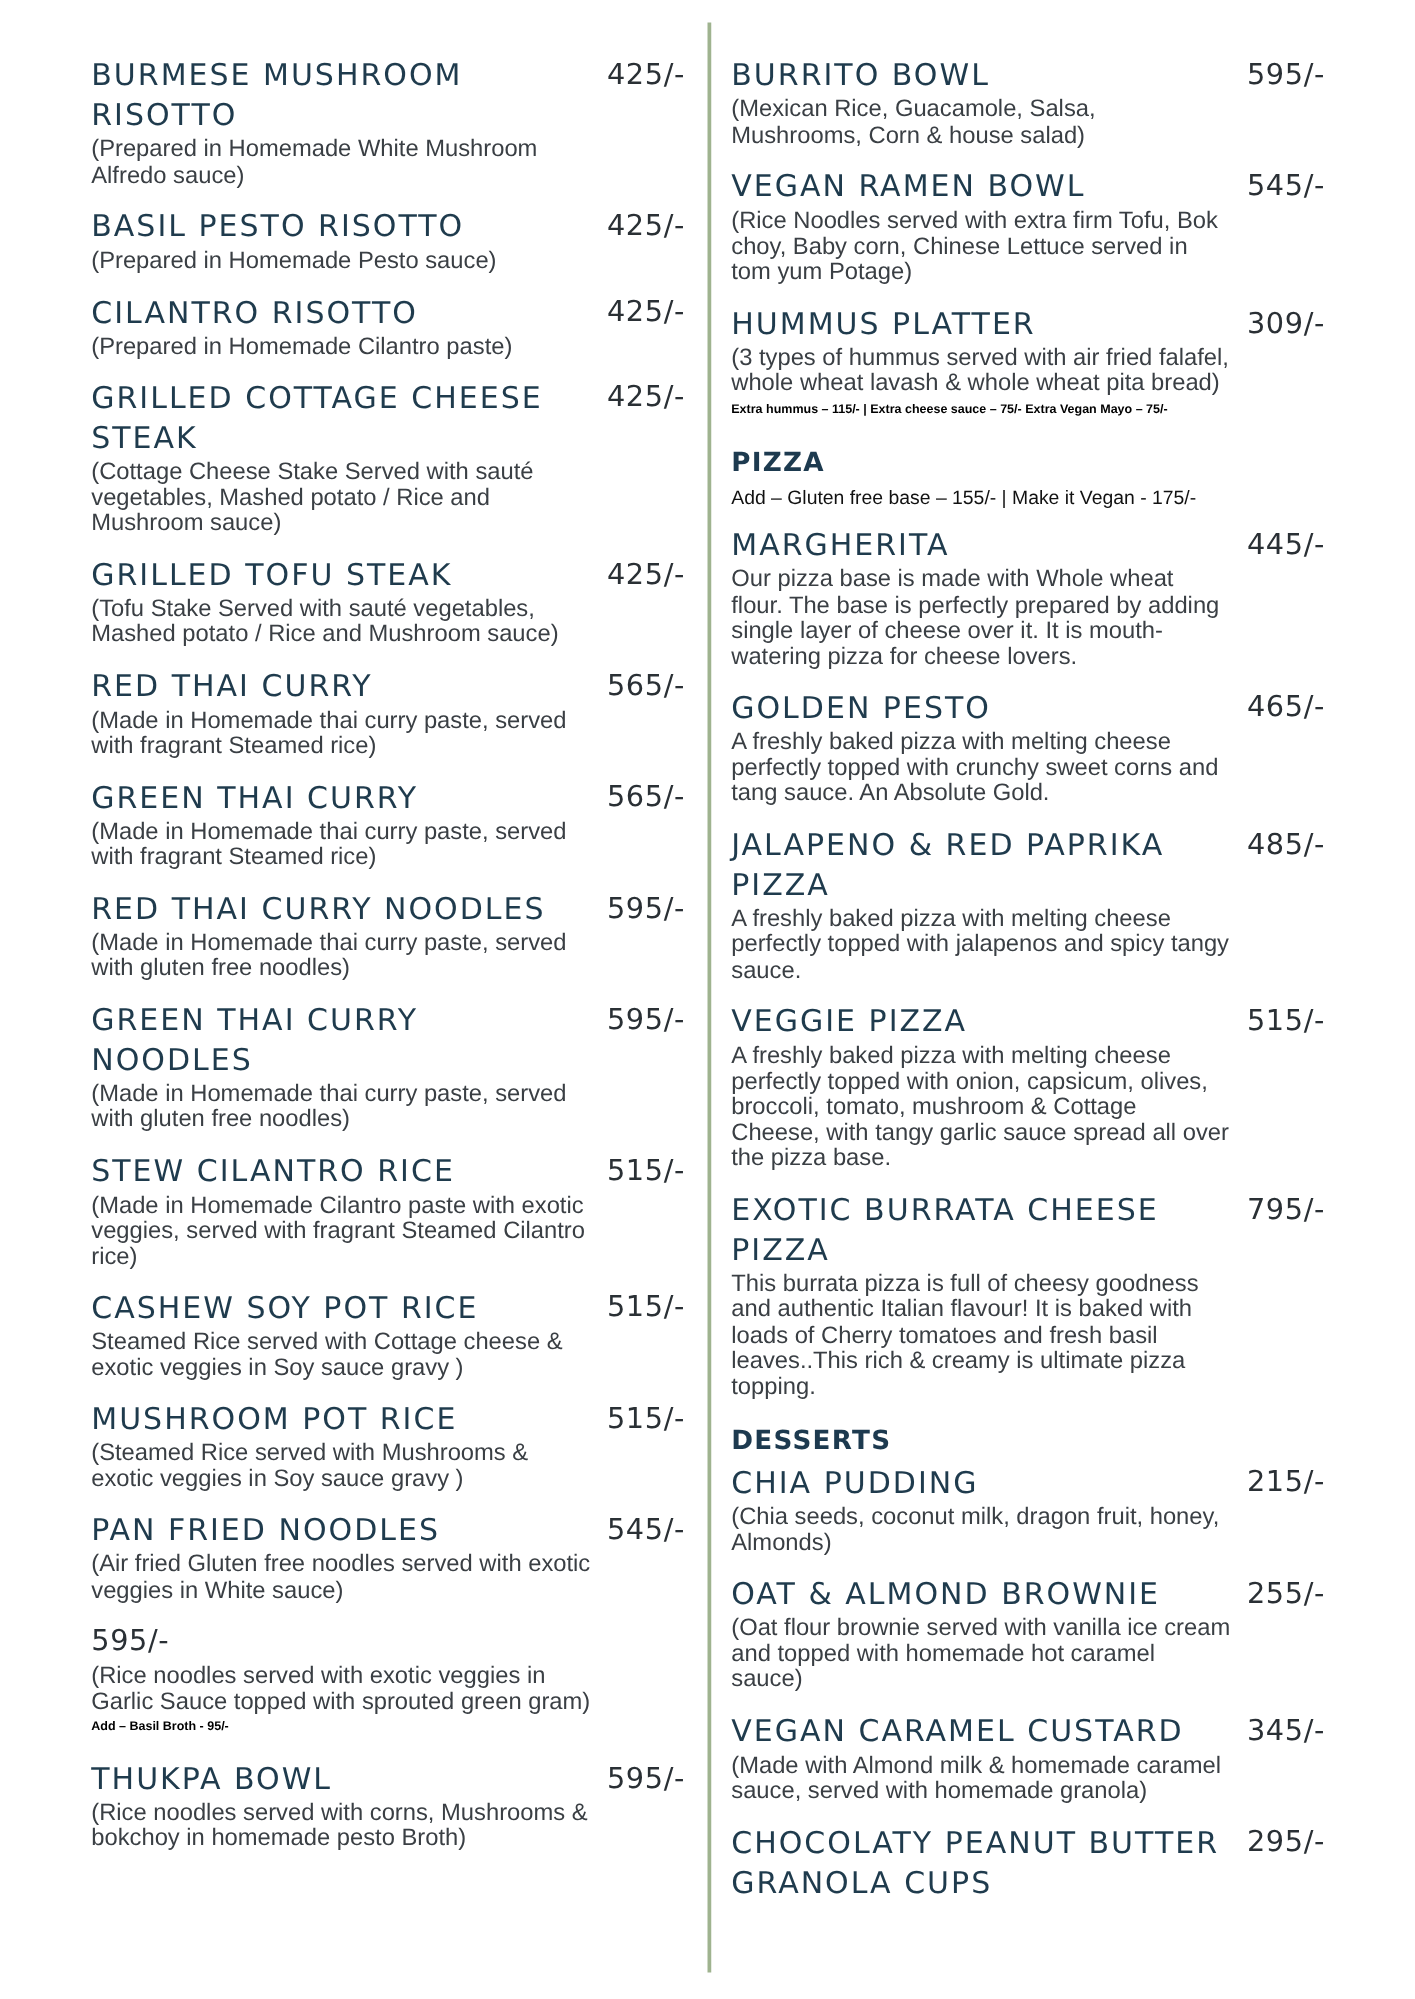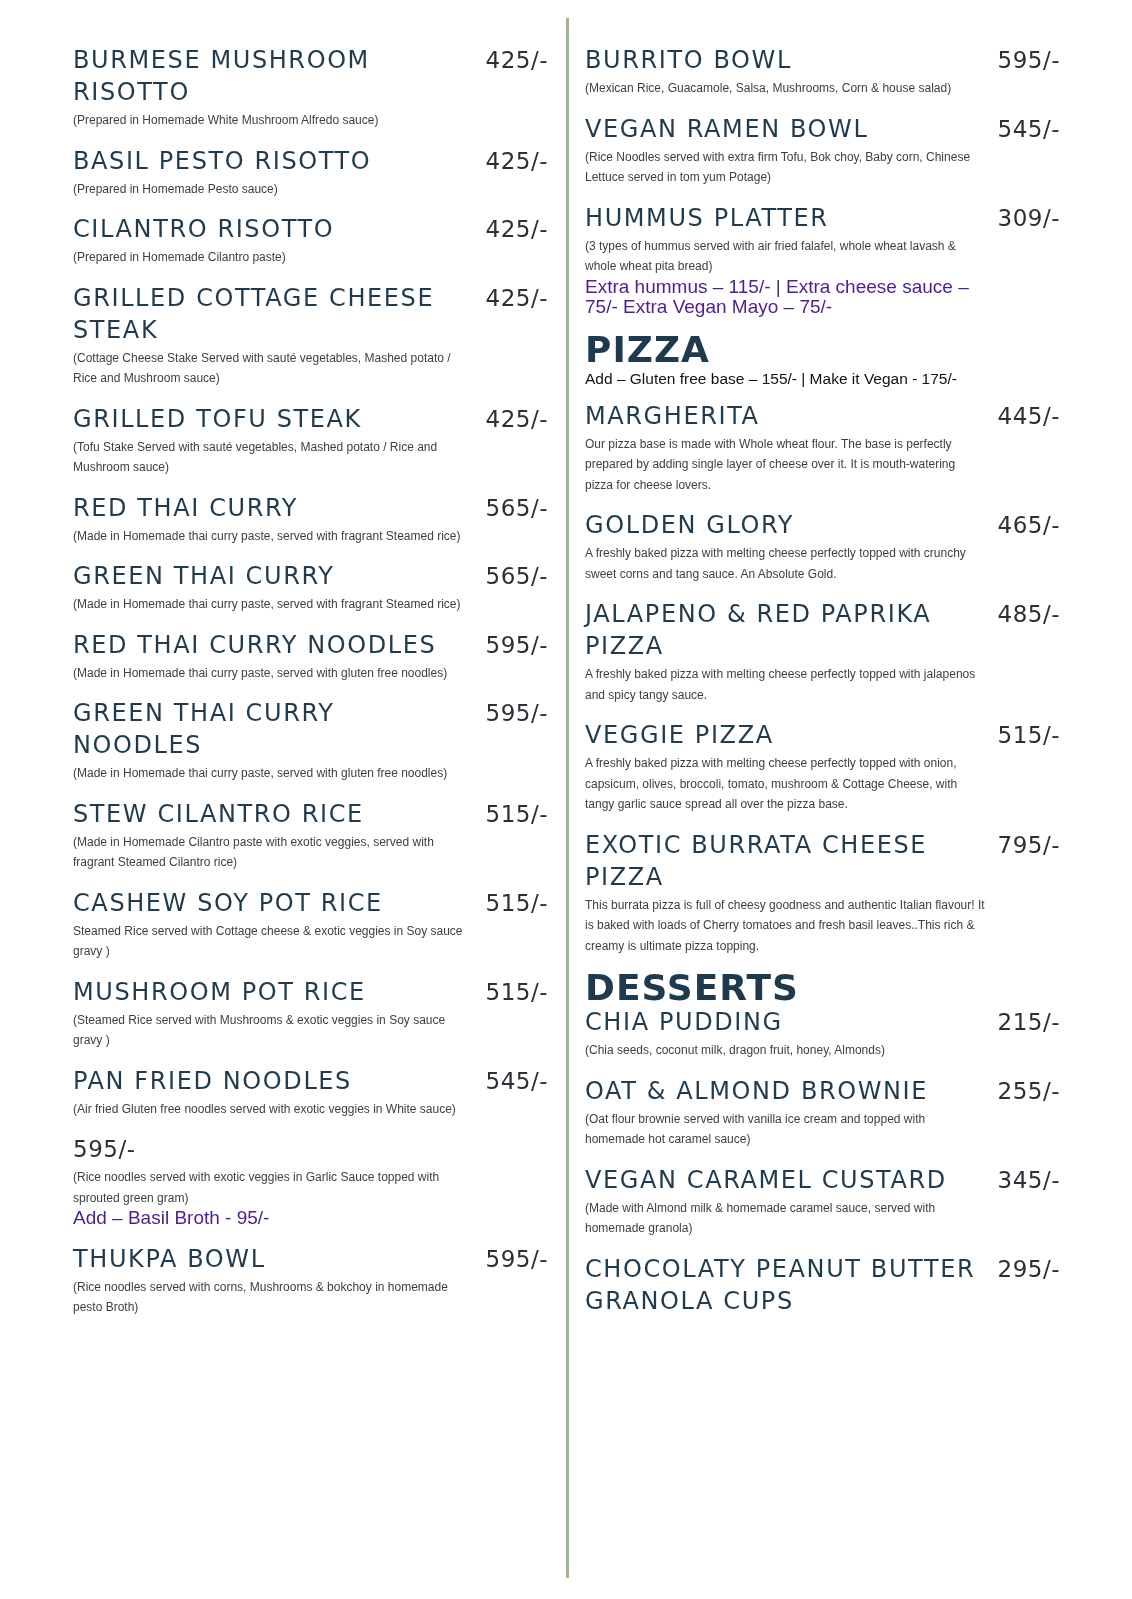--- a/index.html
+++ b/index.html
@@ -8,23 +8,23 @@
   .divider { position: absolute; left: 566px; top: 18px; width: 3px; height: 1560px; background: #9fb38f; }
   .col { position: absolute; top: 44px; }
   .col-left { left: 73px; width: 475px; }
   .col-right { left: 585px; width: 475px; }
   .item { position: relative; margin-bottom: 14px; }
   .row { display: flex; justify-content: space-between; align-items: flex-start; }
   .name { font-family: "DejaVu Sans", sans-serif; font-size: 24px; letter-spacing: 1.6px;
           color: #1f3b4d; line-height: 32px; width: 395px; font-weight: normal; }
   .price { font-family: "DejaVu Sans", sans-serif; font-size: 23px; color: #2a3035; line-height: 32px;
            white-space: nowrap; letter-spacing: 0.5px; }
-  .desc { font-size: 12px; line-height: 20.5px; color: #3a3f44; width: 400px; margin-top: 2px; }
-  .addon { font-size: 19px; line-height: 20.5px; font-weight: normal; color: #4c1d95; width: 400px; }
-  .section-title { font-family: "DejaVu Sans", sans-serif; font-weight: bold; font-size: 36px;
+  .desc { font-size: 19px; line-height: 20.5px; color: #3a3f44; width: 400px; margin-top: 2px; }
+  .addon { font-size: 10px; line-height: 20.5px; font-weight: bold; color: #000000; width: 400px; }
+  .section-title { font-family: "DejaVu Sans", sans-serif; font-weight: bold; font-size: 21px;
                    color: #1d3a4f; letter-spacing: 1px; line-height: 36px; margin-top: 6px; }
   .section-note { font-size: 15.5px; font-weight: normal; color: #111; line-height: 22px; margin-bottom: 10px; }
 </style>
 </head>
 <body>
 
 <div class="divider"></div>
 
 <div class="col col-left">
   <div class="item">
@@ -162,21 +162,21 @@
   <div class="section-note">Add – Gluten free base – 155/- | Make it Vegan - 175/-</div>
   <div class="item">
       <div class="row">
         <div class="name">MARGHERITA</div>
         <div class="price">445/-</div>
       </div>
       <div class="desc">Our pizza base is made with Whole wheat flour. The base is perfectly prepared by adding single layer of cheese over it. It is mouth-watering pizza for cheese lovers.</div>
     </div>
   <div class="item">
       <div class="row">
-        <div class="name">GOLDEN GLORY</div>
+        <div class="name">GOLDEN PESTO</div>
         <div class="price">465/-</div>
       </div>
       <div class="desc">A freshly baked pizza with melting cheese perfectly topped with crunchy sweet corns and tang sauce. An Absolute Gold.</div>
     </div>
   <div class="item">
       <div class="row">
         <div class="name">JALAPENO &amp; RED PAPRIKA PIZZA</div>
         <div class="price">485/-</div>
       </div>
       <div class="desc">A freshly baked pizza with melting cheese perfectly topped with jalapenos and spicy tangy sauce.</div>

